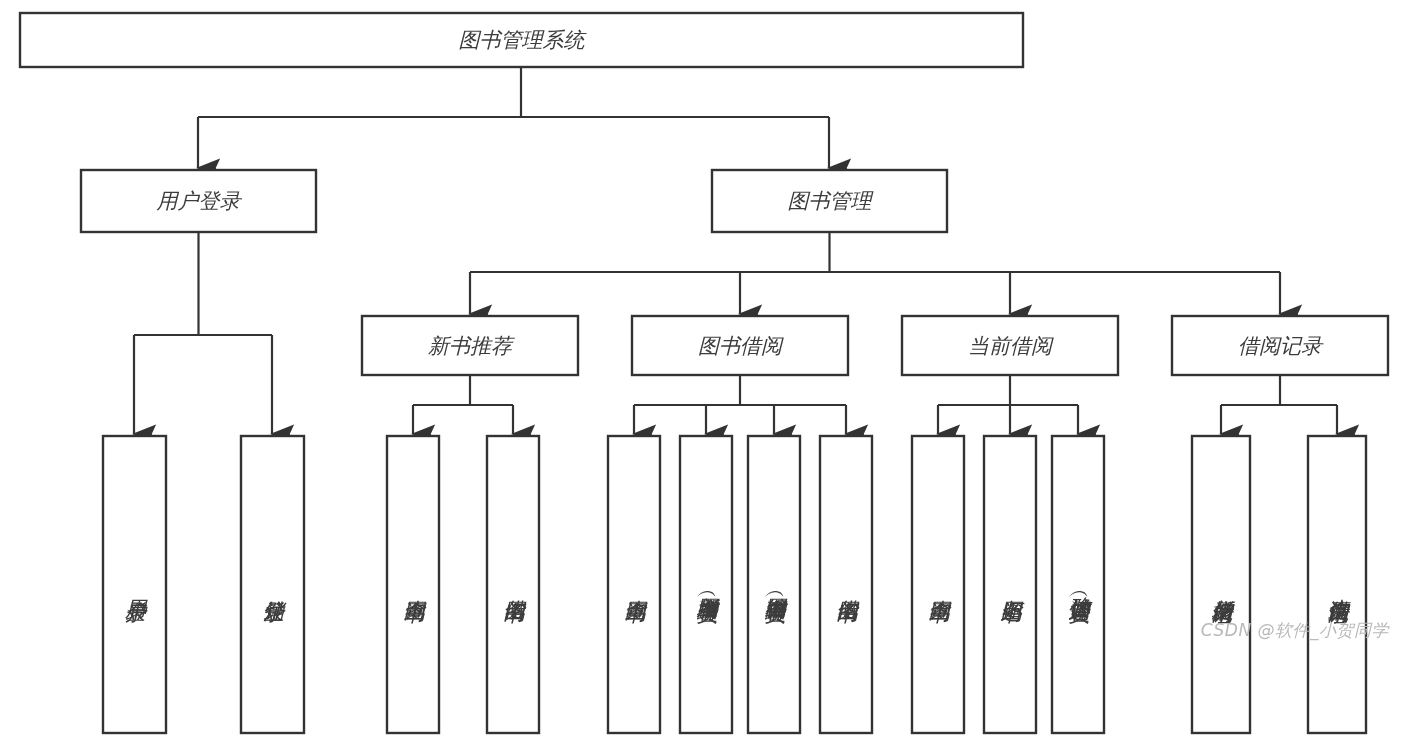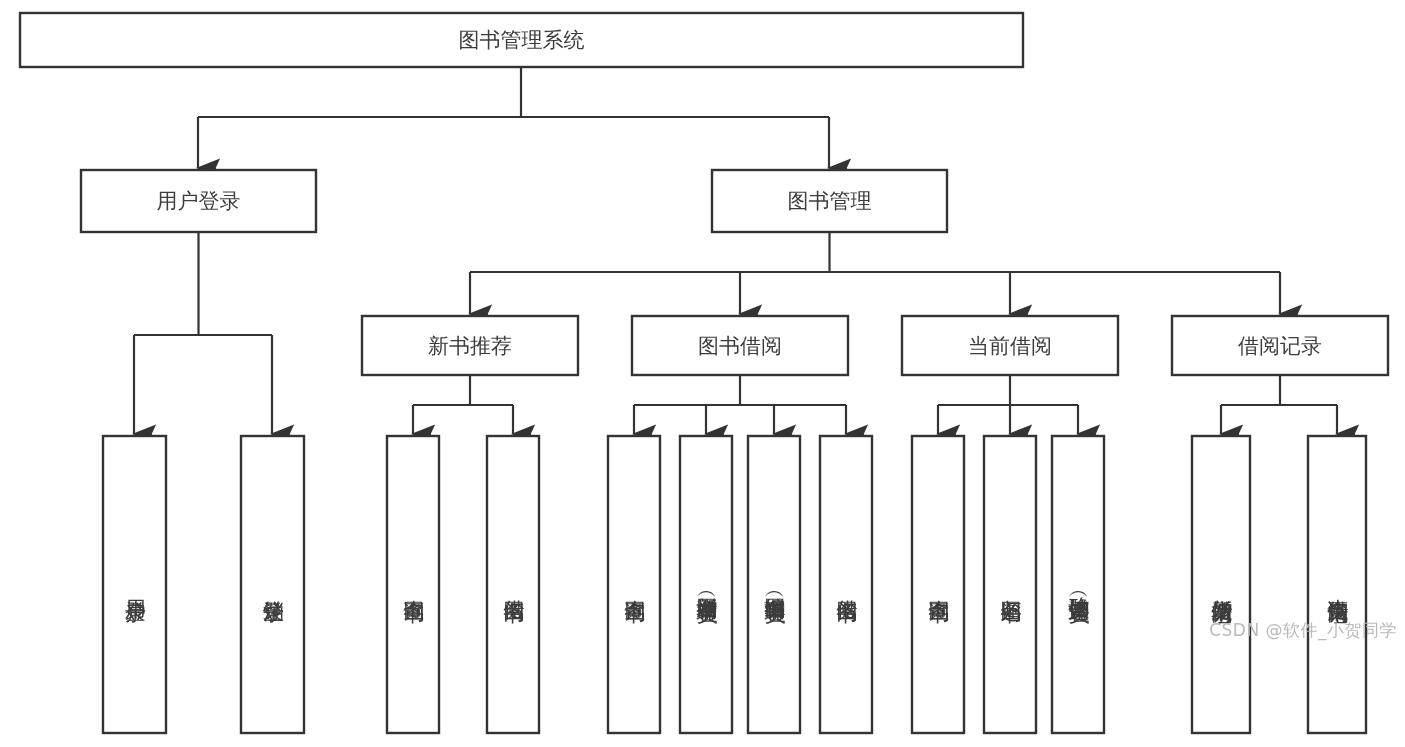--- a/index.html
+++ b/index.html
@@ -2,21 +2,21 @@
 <html><head>
 <meta charset="utf-8">
 <title>图书管理系统</title>
 <style>
   html,body{margin:0;padding:0;background:#ffffff;}
   body{
     width:1405px;height:747px;
     font-family:"DejaVu Sans","Liberation Sans",sans-serif;
     overflow:hidden;position:relative;
   }
-  #diagram-root{position:relative;width:1405px;height:646px;}
+  #diagram-root{position:relative;width:1405px;height:646px;font-style:italic;}
   svg#tree{position:absolute;left:0;top:0;width:1405px;height:747px;display:block;}
 
   .node-box{
     fill:#ffffff;
     stroke:#333333;
     stroke-width:2.4;
   }
   .node-label{
     fill:#3c3c3c;
     font-family:"DejaVu Sans","Liberation Sans",sans-serif;
@@ -43,21 +43,21 @@
   }
   .connector{
     stroke:#333333;
     stroke-width:2.2;
     fill:none;
   }
   .arrow-head{fill:#333333;stroke:none;}
 
   #watermark{
     position:absolute;
-    right:8px;
+    right:16px;
     bottom:4px;
     font-family:"DejaVu Sans","Liberation Sans",sans-serif;
     font-size:17px;
     color:#b9b9b9;
     letter-spacing:0.5px;
     white-space:nowrap;
   }
 </style>
 </head>
 <body>

